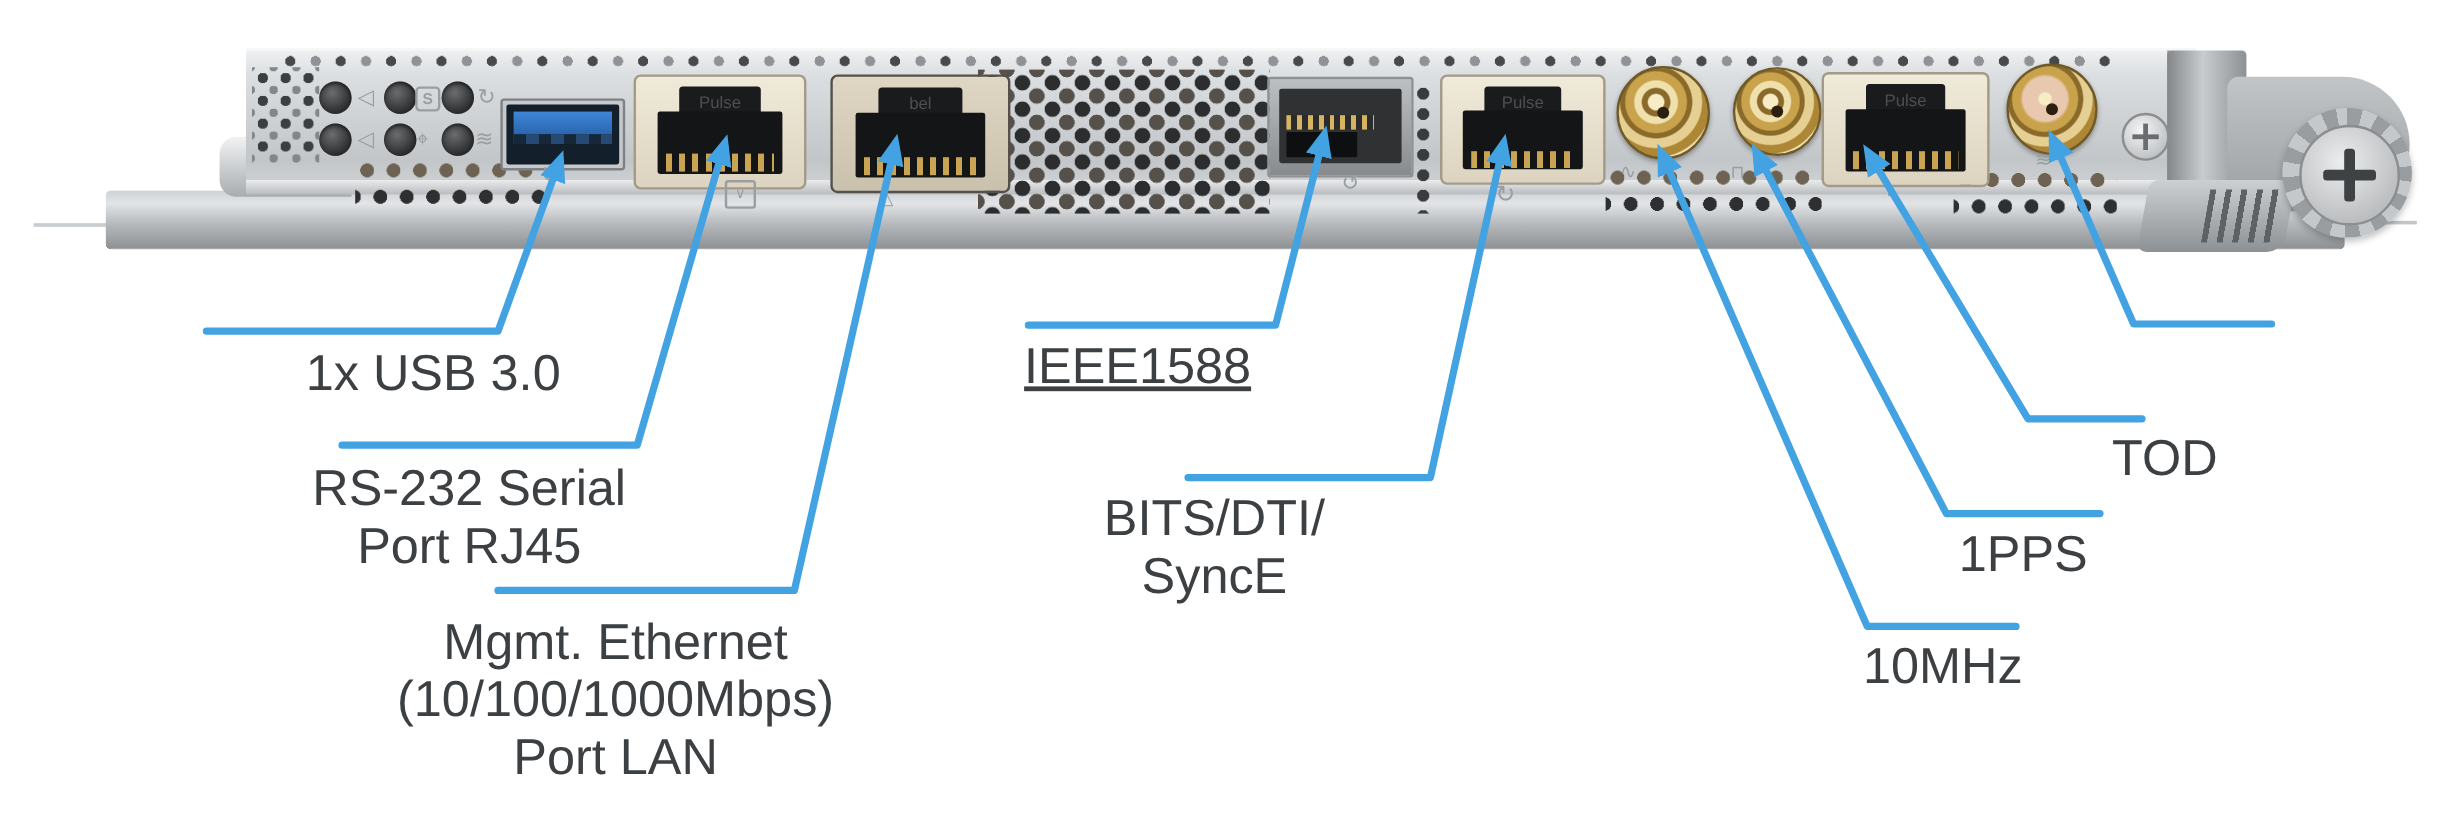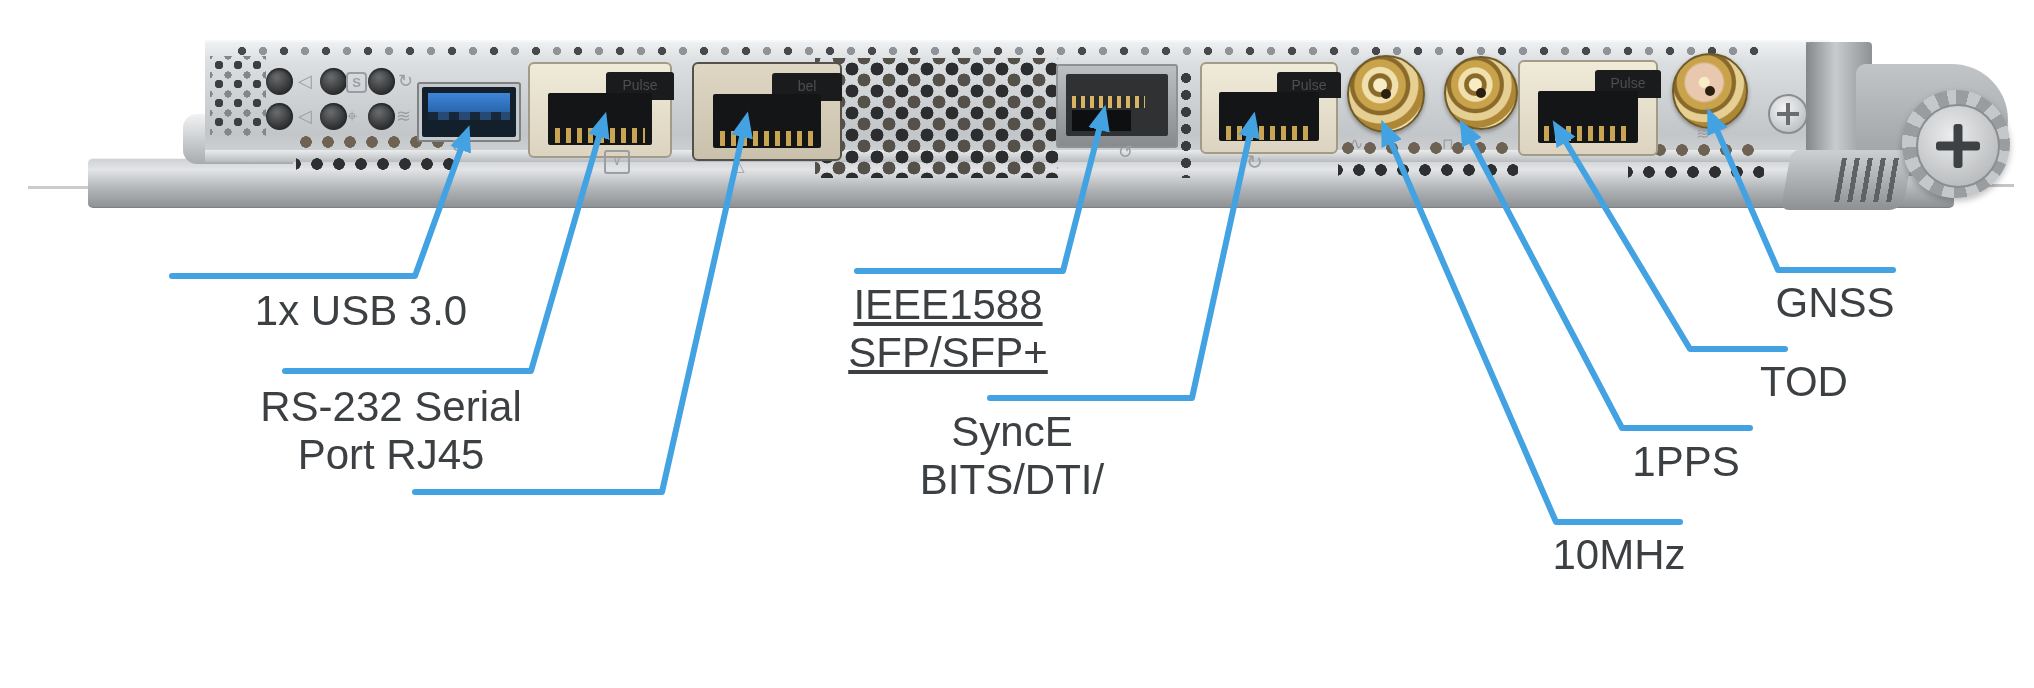--- a/index.html
+++ b/index.html
@@ -60,21 +60,21 @@
     border-radius:3px;padding:3px;}
   .usb-cavity{position:relative;width:100%;height:100%;background:#141f2c;border-radius:2px;overflow:hidden;}
   .usb-tongue{position:absolute;left:6%;top:12%;width:88%;height:38%;background:linear-gradient(180deg,#3e86d8,#2a66ad);}
   .usb-teeth{position:absolute;left:6%;top:50%;width:88%;height:16%;
     background:repeating-linear-gradient(90deg,#16273a 0 10px,#274a75 10px 21px);}
 
   
   .rj45{background:linear-gradient(180deg,#f0ead9,#dcd4c0);border:2px solid #a39a88;border-radius:6px;}
   .rj45.dark{background:linear-gradient(180deg,#dfd7c3,#c9c1ac);border-color:#55514a;}
   .jack-tab{position:absolute;left:26%;top:9%;width:48%;height:30%;background:#1a1b1d;border-radius:3px 3px 0 0;
-    color:#4d4e50;font-size:14px;text-align:center;line-height:26px;overflow:hidden;margin-left:40px;}
+    color:#4d4e50;font-size:14px;text-align:center;line-height:26px;overflow:hidden;}
   .jack-body{position:absolute;left:13%;top:32%;width:74%;height:56%;background:#141517;border-radius:2px;}
   .jack-pins{position:absolute;left:18%;bottom:14%;width:64%;height:16%;
     background:repeating-linear-gradient(90deg,#c9a452 0 5px,#141517 5px 11px);}
 
   
   .sfp{left:1056px;top:64px;width:118px;height:80px;border:2px solid #8f9295;border-radius:3px;
     background:linear-gradient(180deg,#bdc0c3,#90939六 90%,#85888b);
     background:linear-gradient(180deg,#bdc0c3,#888b8e);}
   .sfp-in{position:absolute;left:7%;top:10%;width:86%;height:78%;background:#303133;border-radius:2px;}
   .sfp-pins{position:absolute;left:12%;top:38%;width:62%;height:14%;
@@ -234,34 +234,35 @@
       <polyline points="1893,270 1778,270 1716,128" fill="none" stroke="#42a2e2" stroke-width="6" stroke-linejoin="round" stroke-linecap="round" marker-end="url(#arrow)"></polyline>
     </svg>
 
   <div class="callout-label" style="left:338px;top:287px;margin-left:23px;">
     <div>1x USB 3.0</div>
   </div>
   <div class="callout-label" style="left:391px;top:383px;">
     <div>RS-232 Serial</div>
     <div>Port RJ45</div>
   </div>
+  <div class="callout-label" style="left:513px;top:511px;">
+    <div>Mgmt. Ethernet</div>
+    <div>(10/100/1000Mbps)</div>
+    <div>Port LAN</div>
+  </div>
   <div class="callout-label" style="left:948px;top:281px;text-decoration:underline;">
     <div>IEEE1588</div>
-    <div>SFP/SFP+</div>
   </div>
   <div class="callout-label" style="left:1012px;top:408px;">
+    <div>BITS/DTI/</div>
     <div>SyncE</div>
-    <div>BITS/DTI/</div>
   </div>
   <div class="callout-label" style="left:1619px;top:531px;">
     <div>10MHz</div>
   </div>
   <div class="callout-label" style="left:1686px;top:438px;">
     <div>1PPS</div>
   </div>
   <div class="callout-label" style="left:1804px;top:358px;">
     <div>TOD</div>
   </div>
-  <div class="callout-label" style="left:1835px;top:279px;">
-    <div>GNSS</div>
-  </div>
 
 </div>
 
 </body></html>

